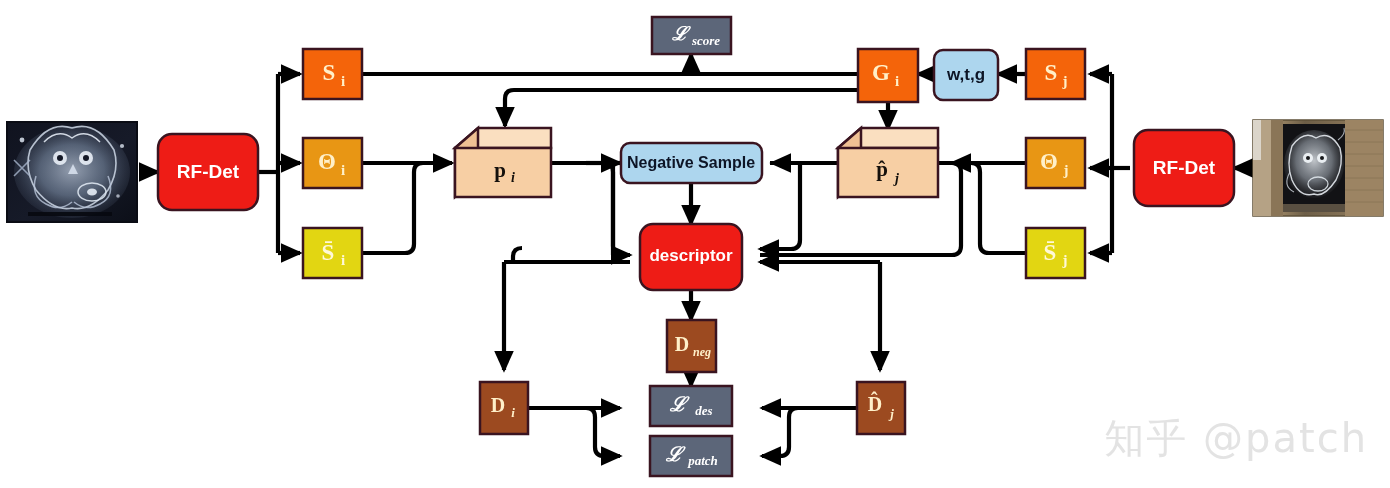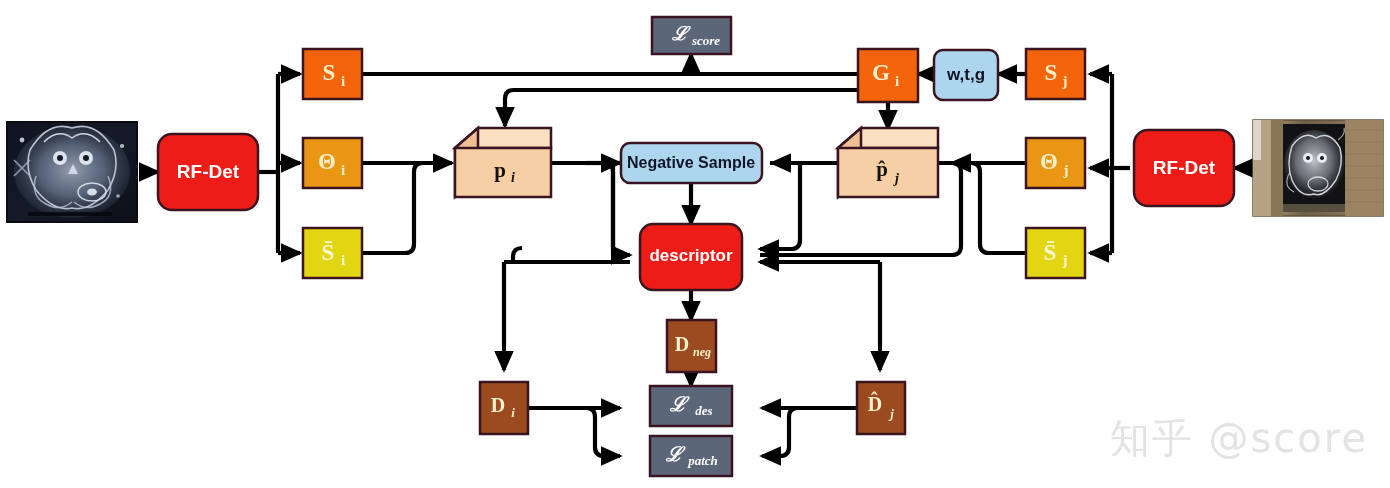--- a/index.html
+++ b/index.html
@@ -337,15 +337,15 @@
     </g>
 
     <g>
       <rect x="650" y="436" width="82" height="40" fill="#5C6679" stroke="#3A1420" stroke-width="2.5"></rect>
       <text class="boxlabel" x="674" y="456" font-size="20" fill="#FFFFFF" font-style="italic">ℒ</text>
       <text class="boxlabel" x="703" y="462" font-size="13" fill="#FFFFFF" font-style="italic">patch</text>
     </g>
 
   </svg>
 
-  <div class="watermark">知乎 @score</div>
+  <div class="watermark">知乎 @patch</div>
 
 </div>
 
 </body></html>

